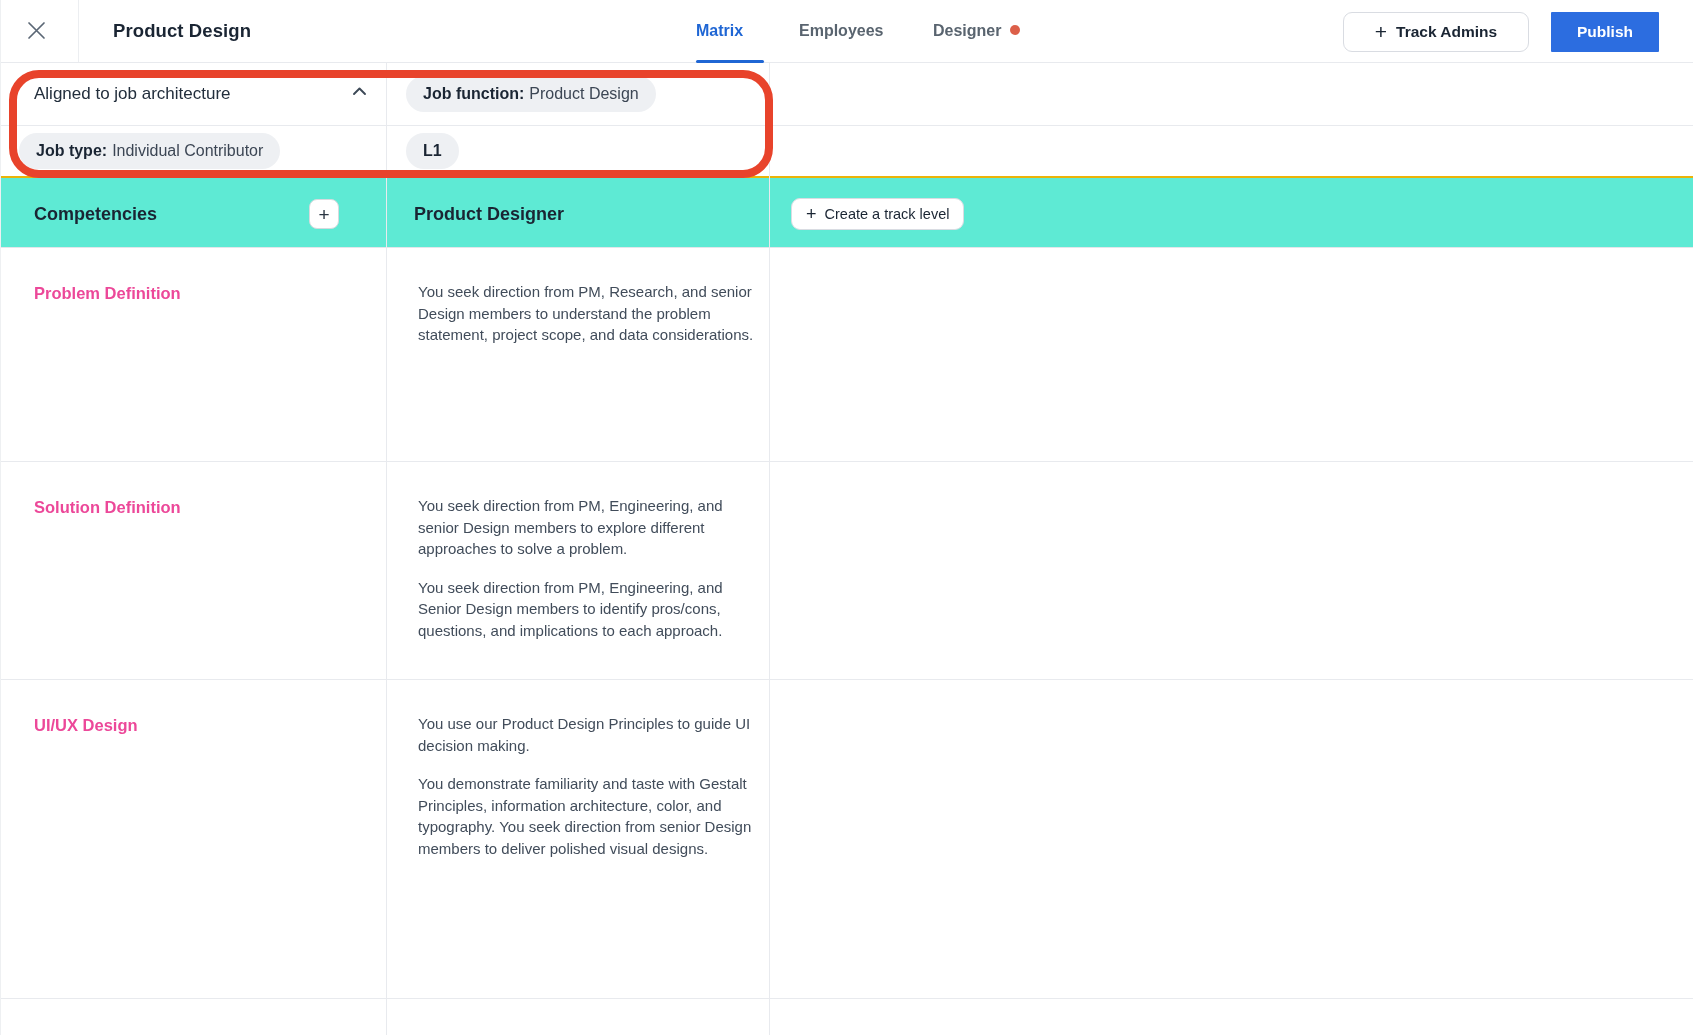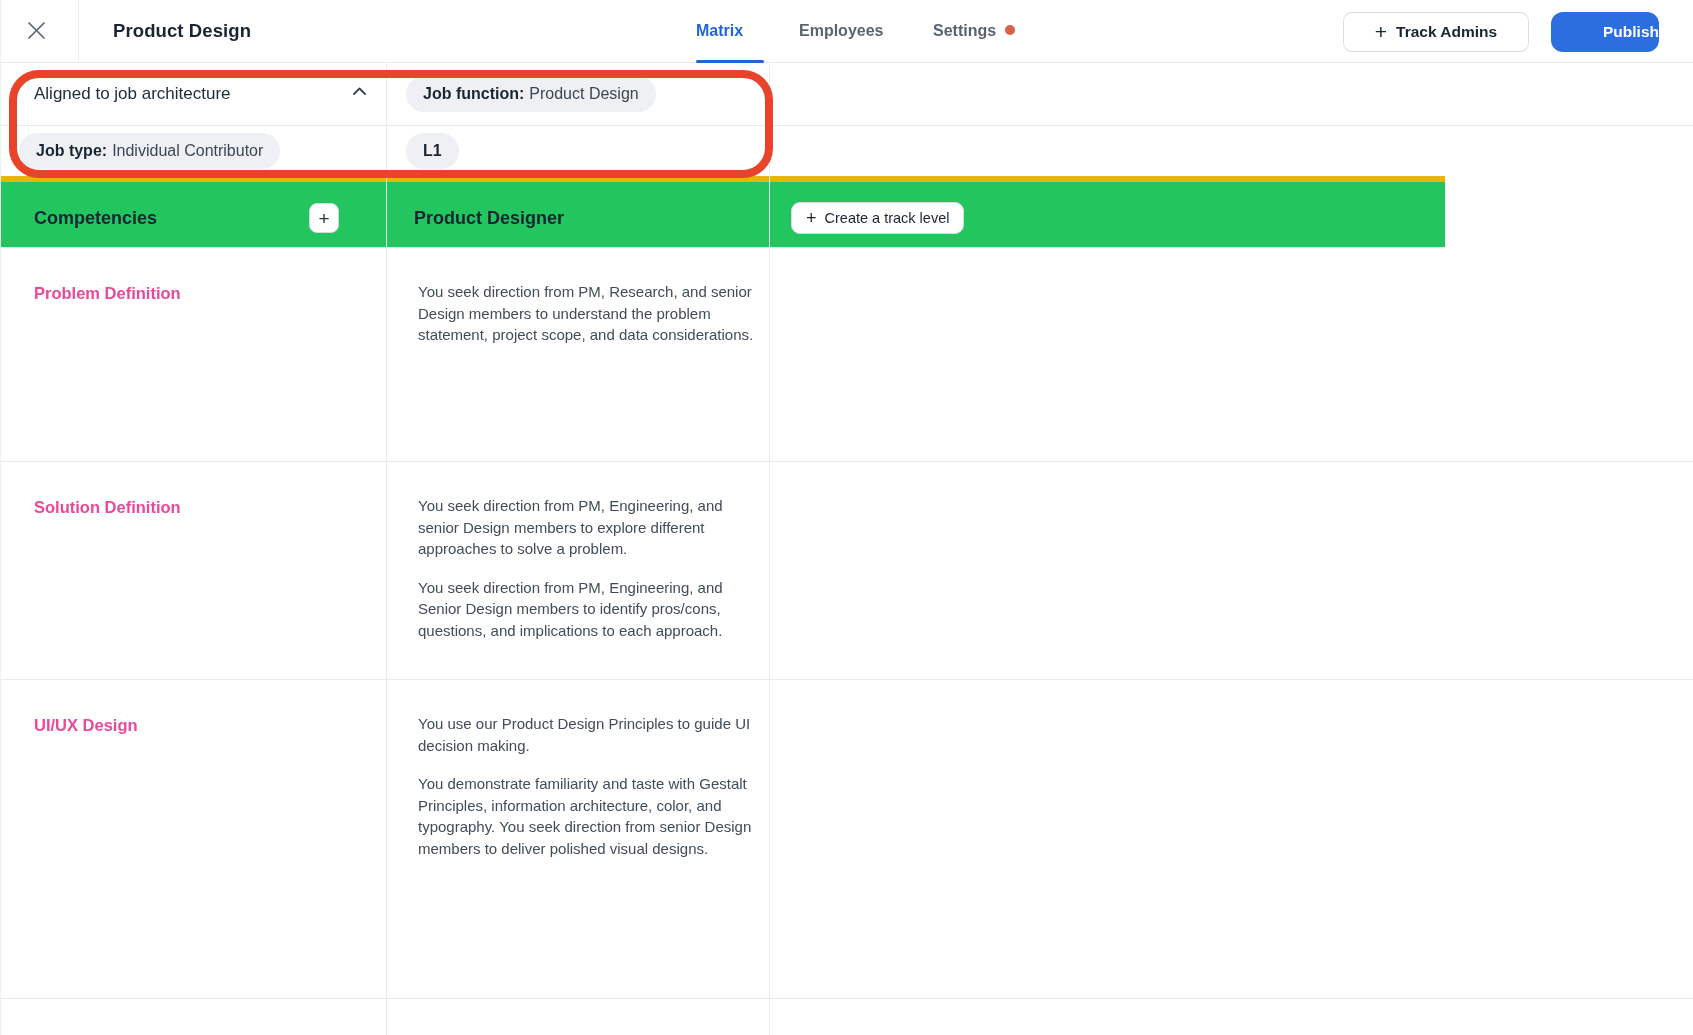--- a/index.html
+++ b/index.html
@@ -17,40 +17,40 @@
   .page-title { position:absolute; left:112px; top:0; height:62px; line-height:62px; font-size:18.5px; font-weight:700; color:#1a2533; letter-spacing:.1px; }
 
   .tab { position:absolute; top:0; height:62px; line-height:62px; font-size:16px; font-weight:600; color:#59646f; cursor:pointer; white-space:nowrap; }
   .tab.active { color:#1f66d4; }
   .tab-underline { position:absolute; left:695px; top:60px; width:68px; height:3px; background:#1f66d4; border-radius:2px; }
   .settings-dot { display:inline-block; width:10px; height:10px; border-radius:50%; background:#dc5f49; margin-left:9px; vertical-align:middle; margin-top:-3px; }
 
   .btn-outline { position:absolute; display:flex; align-items:center; justify-content:center; gap:9px; background:#fff; border:1px solid #d9dce2; border-radius:9px; cursor:pointer; color:#1a2533; }
   .track-admins { left:1342px; top:12px; width:186px; height:40px; font-size:15.5px; font-weight:600; }
   .track-admins .plus { font-size:21px; font-weight:400; line-height:1; margin-top:-2px; color:#1a2533; }
-  .publish { position:absolute; left:1550px; top:12px; width:108px; height:40px; background:#2c6de0; color:#fff; border:none; border-radius:12px; font-size:15.5px; font-weight:600; cursor:pointer; font-family:inherit;text-align:right; }
+  .publish { position:absolute; left:1550px; top:12px; width:108px; height:40px; background:#2c6de0; color:#fff; border:none; border-radius:1px; font-size:15.5px; font-weight:600; cursor:pointer; font-family:inherit; }
 
   
   .hline { position:absolute; left:0; width:1693px; height:1px; background:#e8eaee; z-index:4; }
   .vline { position:absolute; top:63px; width:1px; height:972px; background:#e8eaee; z-index:4; }
 
   .filter-label { position:absolute; left:33px; top:63px; height:62px; line-height:62px; font-size:17px; font-weight:500; color:#222e3c; }
   .chev-btn { position:absolute; left:345px; top:80px; width:26px; height:26px; background:none; border:none; cursor:pointer; display:flex; align-items:center; justify-content:center; }
 
   .pill { position:absolute; height:36px; display:inline-flex; align-items:center; padding:0 17px; background:#eef0f3; border-radius:18px; font-size:16px; color:#3c4654; white-space:nowrap; cursor:default; }
   .pill b { color:#1a2533; font-weight:700; margin-right:5px; }
   .pill-jobfunction { left:405px; top:76px; }
   .pill-jobtype    { left:18px;  top:133px; }
   .pill-level      { left:405px; top:133px; font-weight:700; color:#1a2533; }
 
   
   .annotation { position:absolute; left:8px; top:70px; width:764px; height:108px; border:8px solid #e8432b; border-radius:30px; z-index:20; pointer-events:none; }
 
   
-  .grid-header { position:absolute; left:0; top:176px; width:1444px; height:72px; background:#22c55e; border-top:6px solid #eab308; border-bottom:1px solid #e3e6ea; z-index:3; }
+  .grid-header { position:absolute; left:0; top:176px; width:1693px; height:72px; background:#5eead4; border-top:2px solid #eab308; border-bottom:1px solid #e3e6ea; z-index:3; }
   .col-title { position:absolute; top:0; height:72px; line-height:72px; font-size:18px; font-weight:700; color:#1a2533; }
   .competencies-title { left:33px; }
   .track-title { left:413px; }
   .add-competency { position:absolute; left:308px; top:21px; width:30px; height:30px; background:#fff; border:1px solid #d6dade; border-radius:8px; cursor:pointer; display:flex; align-items:center; justify-content:center; font-size:19px; font-weight:400; color:#2a3542; line-height:1; }
   .create-track { left:790px; top:20px; height:32px; padding:0 14px; font-size:14.5px; font-weight:500; gap:8px; }
   .create-track .plus { font-size:18px; font-weight:400; line-height:1; margin-top:-1px; }
 
   
   .mrow { position:absolute; left:0; width:1693px; background:#fff; border-bottom:1px solid #e8eaee; }
   .row-1 { top:248px; height:214px; }
@@ -72,21 +72,21 @@
         <svg width="19" height="19" viewBox="0 0 19 19">
             <path d="M2 2 L17 17 M17 2 L2 17" stroke="#5b6775" stroke-width="1.7" fill="none" stroke-linecap="round"></path>
           </svg>
       </span>
     </button>
     <div class="topbar-divider"></div>
     <div class="page-title">Product Design</div>
 
     <div class="tab active" style="left:695px">Matrix</div>
     <div class="tab" style="left:798px">Employees</div>
-    <div class="tab" style="left:932px"><span>Settings</span><span class="settings-dot"></span></div>
+    <div class="tab" style="left:932px"><span>Designer</span><span class="settings-dot"></span></div>
     <div class="tab-underline"></div>
 
     <button class="btn-outline track-admins">
       <span class="plus">+</span>
       <span>Track Admins</span>
     </button>
     <button class="publish">Publish</button>
   </div>
 
   <div class="hline" style="top:125px"></div>

